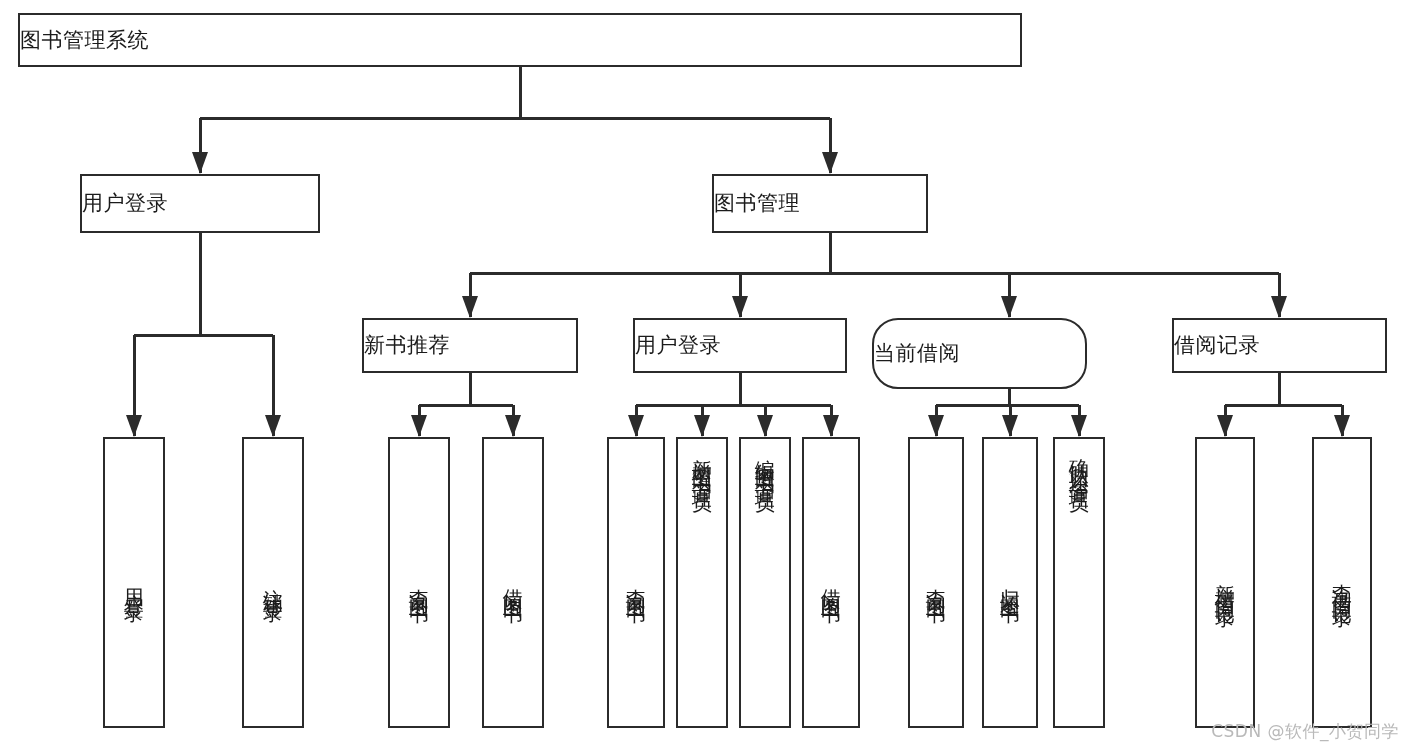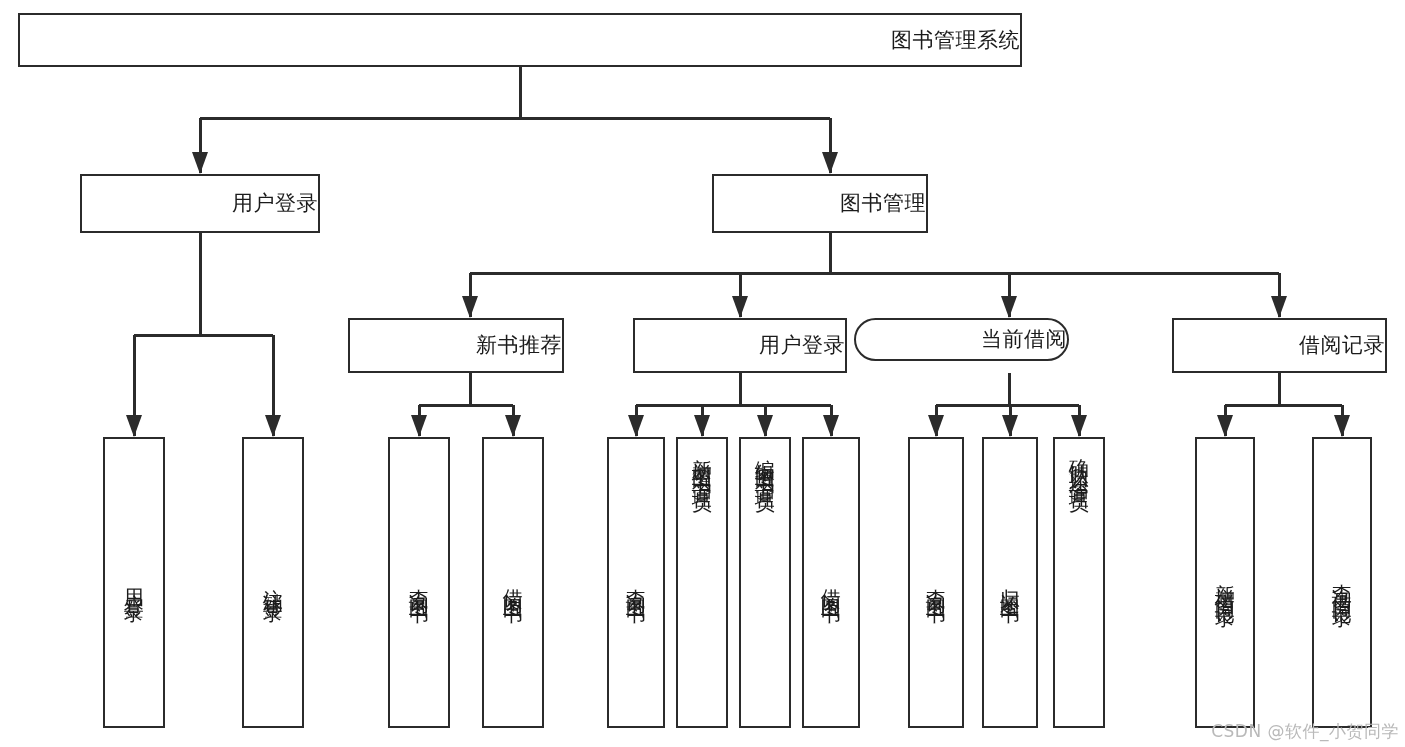--- a/index.html
+++ b/index.html
@@ -26,21 +26,21 @@
     height: 747px;
     pointer-events: none;
   }
   .node {
     position: absolute;
     box-sizing: border-box;
     background: #ffffff;
     border: 2px solid #2b2b2b;
     display: flex;
     align-items: center;
-    justify-content: flex-end;
+    justify-content: flex-start;
     overflow: hidden;
   }
   .node .node-label {
     color: #1b1b1b;
     text-align: center;
     line-height: 1.18;
     letter-spacing: 0.5px;
     white-space: pre;
   }
   
@@ -155,30 +155,30 @@
   <div id="nodes-layer">
       <div class="node horiz" style="left: 18px; top: 13px; width: 1004px; height: 54px;">
         <span class="node-label">图书管理系统</span>
       </div>
       <div class="node horiz" style="left: 80px; top: 174px; width: 240px; height: 59px;">
         <span class="node-label">用户登录</span>
       </div>
       <div class="node horiz" style="left: 712px; top: 174px; width: 216px; height: 59px;">
         <span class="node-label">图书管理</span>
       </div>
-      <div class="node horiz" style="left: 348px; top: 318px; width: 216px; height: 55px;">
+      <div class="node horiz" style="left: 362px; top: 318px; width: 216px; height: 55px;">
         <span class="node-label">新书推荐</span>
       </div>
       <div class="node horiz" style="left: 633px; top: 318px; width: 214px; height: 55px;">
         <span class="node-label">用户登录</span>
       </div>
-      <div class="node horiz" style="left: 854px; top: 318px; width: 215px; height: 43px; border-radius: 26px;">
+      <div class="node horiz" style="left: 872px; top: 318px; width: 215px; height: 71px; border-radius: 26px;">
         <span class="node-label">当前借阅</span>
       </div>
-      <div class="node horiz" style="left: 1172px; top: 318px; width: 215px; height: 55px; padding-left: 38px;">
+      <div class="node horiz" style="left: 1172px; top: 318px; width: 215px; height: 55px;">
         <span class="node-label">借阅记录</span>
       </div>
       <div class="node vert" style="left: 103px; top: 437px; width: 62px; height: 291px;">
         <span class="node-label">用户登录</span>
       </div>
       <div class="node vert" style="left: 242px; top: 437px; width: 62px; height: 291px;">
         <span class="node-label">注销登录</span>
       </div>
       <div class="node vert" style="left: 388px; top: 437px; width: 62px; height: 291px;">
         <span class="node-label">查询图书</span>

